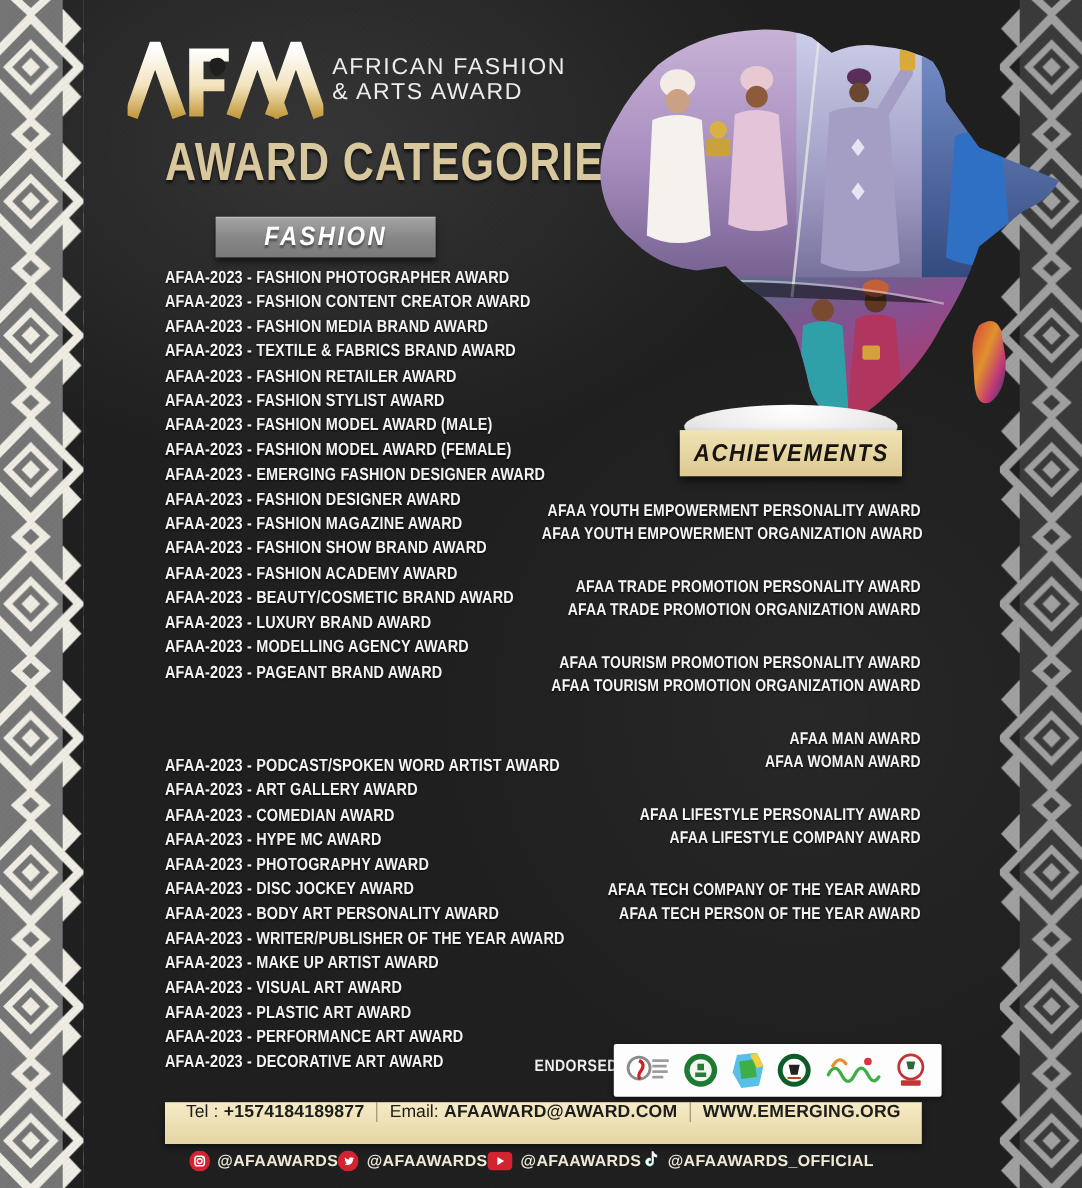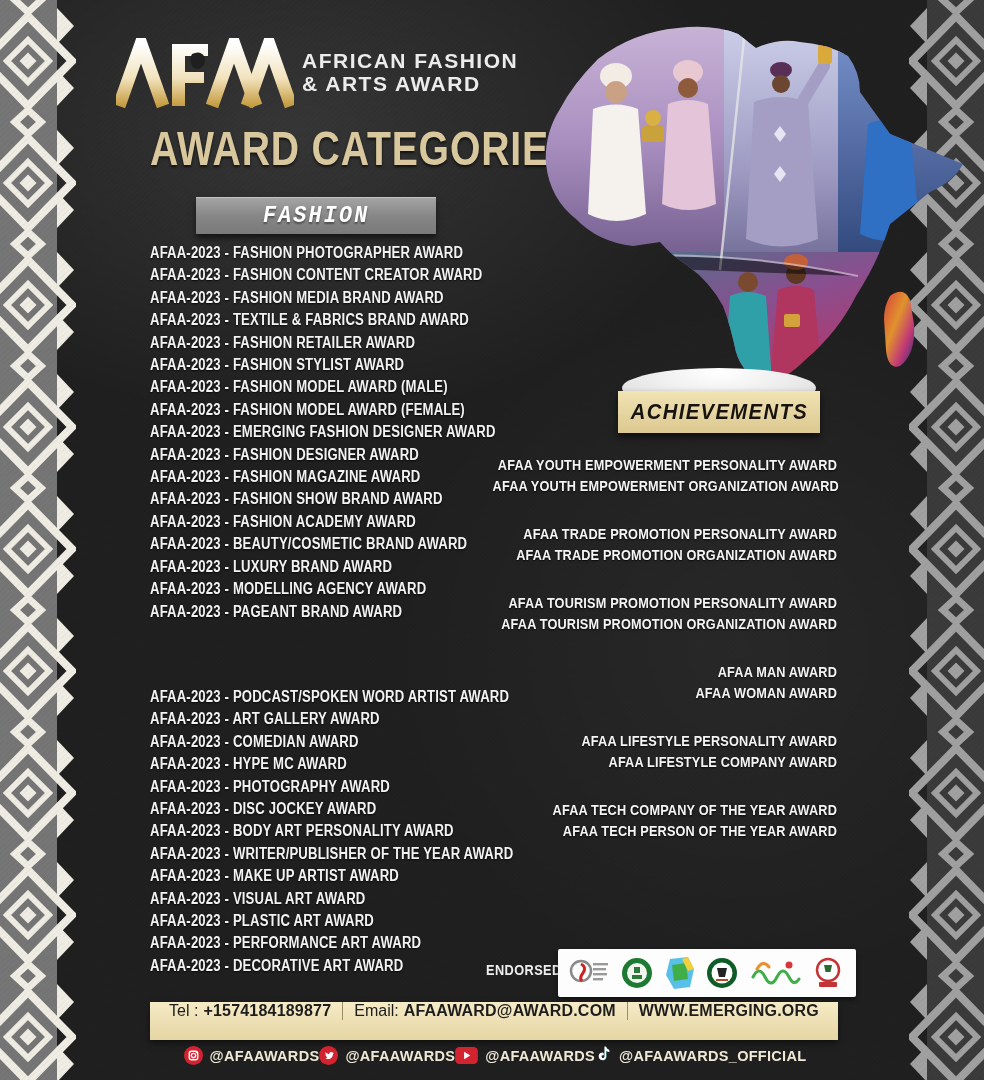--- a/index.html
+++ b/index.html
@@ -10,28 +10,28 @@
       radial-gradient(ellipse 500px 500px at 75% 60%, rgba(255,255,255,.04), rgba(255,255,255,0) 70%),
       #1f1f1f;
     font-family:"Liberation Sans", sans-serif;
   }
   .grain{position:absolute;inset:0;pointer-events:none;opacity:.5;
     background-image:repeating-linear-gradient(47deg, rgba(255,255,255,.016) 0 1px, rgba(0,0,0,0) 1px 3px),
                      repeating-linear-gradient(-43deg, rgba(0,0,0,.05) 0 1px, rgba(0,0,0,0) 1px 4px);}
   .abs{position:absolute;}
   
   .logo-row{left:116px;top:38px;display:flex;align-items:flex-start;gap:8px;}
-  .logo-sub{margin-top:12px;color:#ececec;font-size:21px;letter-spacing:1.5px;line-height:1.08;font-weight:700;}
+  .logo-sub{margin-top:12px;color:#ececec;font-size:21px;letter-spacing:1.5px;line-height:1.08;font-weight:400;}
   .title{left:150px;top:120px;color:#d9c89d;font-size:49px;font-weight:bold;letter-spacing:1px;
     transform:scaleX(.80);transform-origin:left top;white-space:nowrap;
     text-shadow:0 2px 3px rgba(0,0,0,.65);}
   
-  .bar{width:240px;height:37px;background:linear-gradient(180deg,#a5a5a5,#858585 55%,#7a7a7a);
+  .bar{width:200px;height:37px;background:linear-gradient(180deg,#a5a5a5,#858585 55%,#7a7a7a);
     box-shadow:0 4px 6px rgba(0,0,0,.55), inset 0 1px 0 rgba(255,255,255,.35);
-    display:flex;align-items:center;justify-content:center;font-family:Liberation Mono, monospace;}
+    display:flex;align-items:center;justify-content:center;}
   .bar span{color:#fff;font-style:italic;font-weight:bold;font-size:24px;letter-spacing:2.5px;
     transform:scaleX(.9);text-shadow:0 2px 2px rgba(0,0,0,.4);}
   
   .award-list{color:#f3f3f3;font-weight:bold;font-size:16px;line-height:22.4px;letter-spacing:.2px;
     transform:scaleX(.82);transform-origin:left top;white-space:nowrap;
     text-shadow:0 1px 2px rgba(0,0,0,.8);}
   
   .pedestal{left:622px;top:368px;width:194px;height:40px;background:radial-gradient(ellipse at 50% 10%,#ffffff,#dcdcdc);
     border-radius:50%;}
   .ach-banner{left:618px;top:391px;width:202px;height:42px;
@@ -50,21 +50,21 @@
     display:flex;align-items:center;justify-content:space-around;padding:0 6px;box-sizing:border-box;
     box-shadow:0 2px 5px rgba(0,0,0,.5);}
   
   .contact-bar{left:150px;top:1002px;width:688px;height:38px;
     background:linear-gradient(180deg,#f5ebc6,#e6d5a4);box-shadow:0 3px 6px rgba(0,0,0,.5);
     display:flex;justify-content:center;color:#1d1d1d;font-size:16px;white-space:nowrap;}
   .contact-bar .sep{width:1px;height:18px;background:#9b8c62;margin:0 11px;}
   .contact-bar .lbl{font-weight:500;margin-right:5px;}
   .contact-bar b{font-weight:bold;letter-spacing:.2px;}
   
-  .social-row{left:140px;top:1046px;width:710px;display:flex;align-items:center;justify-content:center;}
+  .social-row{left:128px;top:1046px;width:710px;display:flex;align-items:center;justify-content:center;}
   .social-item{display:flex;align-items:center;gap:7px;color:#efe9d6;font-weight:bold;font-size:14.5px;letter-spacing:.3px;}
   .social-item svg{display:block;}
 </style>
 </head>
 <body>
 
 <div class="poster">
 
   <svg class="abs" style="left:0;top:0;" width="80" height="1080">
     <defs>

